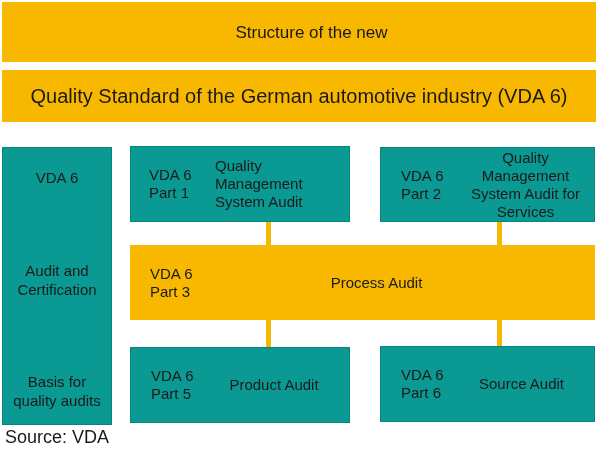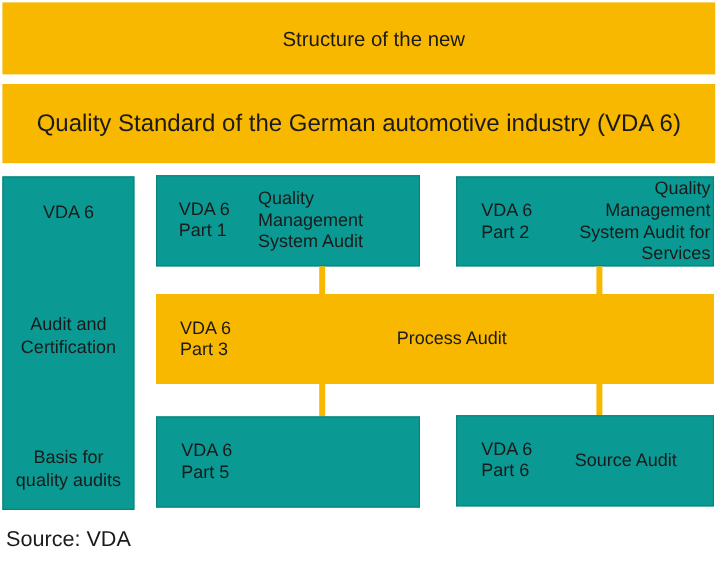--- a/index.html
+++ b/index.html
@@ -32,21 +32,21 @@
   }
   .banner-main {
     left: 2px; top: 2px;
     width: 594px; height: 60px;
     font-size: 17px;
     line-height: 23px;
     padding-left: 25px;
   }
   .banner-sub {
     left: 2px; top: 70px;
-    width: 594px; height: 66px;
+    width: 594px; height: 52px;
     font-size: 20px;
     line-height: 24px;
   }
   .leftcol {
     position: absolute;
     left: 2px; top: 147px;
     width: 110px; height: 278px;
     background: var(--teal);
     border: 1px solid var(--teal-border);
     display: flex;
@@ -82,37 +82,37 @@
   .audit-label {
     flex: 1 1 auto;
     text-align: center;
     white-space: pre-line;
     padding-right: 12px;
   }
   .box-p1 { left: 130px; top: 146px; width: 220px; height: 76px; padding-left: 18px; }
   .box-p1 .audit-label { text-align: left; margin-left: 6px; }
   .box-p2 { left: 380px; top: 147px; width: 215px; height: 75px; padding-left: 20px; }
   .box-p2 .part-label { width: 58px; }
-  .box-p2 .audit-label { padding-right: 2px; text-align: right; }
+  .box-p2 .audit-label { padding-right: 2px; }
   .box-p3 { left: 130px; top: 245px; width: 465px; height: 75px; padding-left: 20px; }
   .box-p3 .audit-label { padding-right: 52px; }
   .box-p5 { left: 130px; top: 347px; width: 220px; height: 76px; padding-left: 20px; }
   .box-p6 { left: 380px; top: 346px; width: 215px; height: 76px; padding-left: 20px; }
   .conn {
     position: absolute;
     width: 5px;
     background: var(--gold);
   }
   .conn-l-top { left: 266px; top: 222px; height: 23px; }
   .conn-l-bot { left: 266px; top: 320px; height: 27px; }
   .conn-r-top { left: 497px; top: 222px; height: 23px; }
   .conn-r-bot { left: 497px; top: 320px; height: 26px; }
   .source {
     position: absolute;
-    left: 5px; top: 438px;
+    left: 5px; top: 426px;
     font-size: 18px;
     line-height: 22px;
   }
 </style>
 </head>
 <body>
 
 <div class="canvas">
 
   <div class="banner banner-main">
@@ -155,20 +155,21 @@
 Part 3</div>
     <div class="audit-label">Process Audit</div>
   </div>
 
   <div class="conn conn-l-bot"></div>
   <div class="conn conn-r-bot"></div>
 
   <div class="pbox teal box-p5">
     <div class="part-label">VDA 6
 Part 5</div>
+    <div class="audit-label">Product Audit</div>
   </div>
 
   <div class="pbox teal box-p6">
     <div class="part-label">VDA 6
 Part 6</div>
     <div class="audit-label">Source Audit</div>
   </div>
 
   <div class="source">Source: VDA</div>
 

